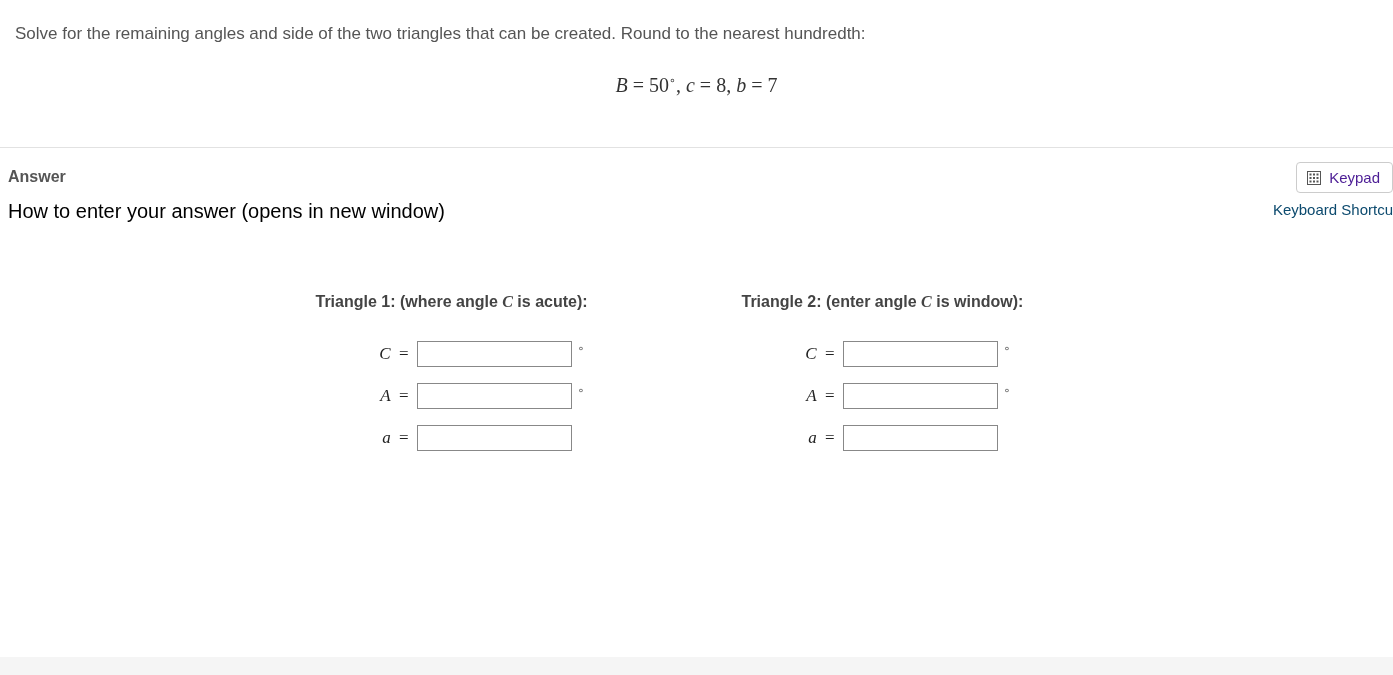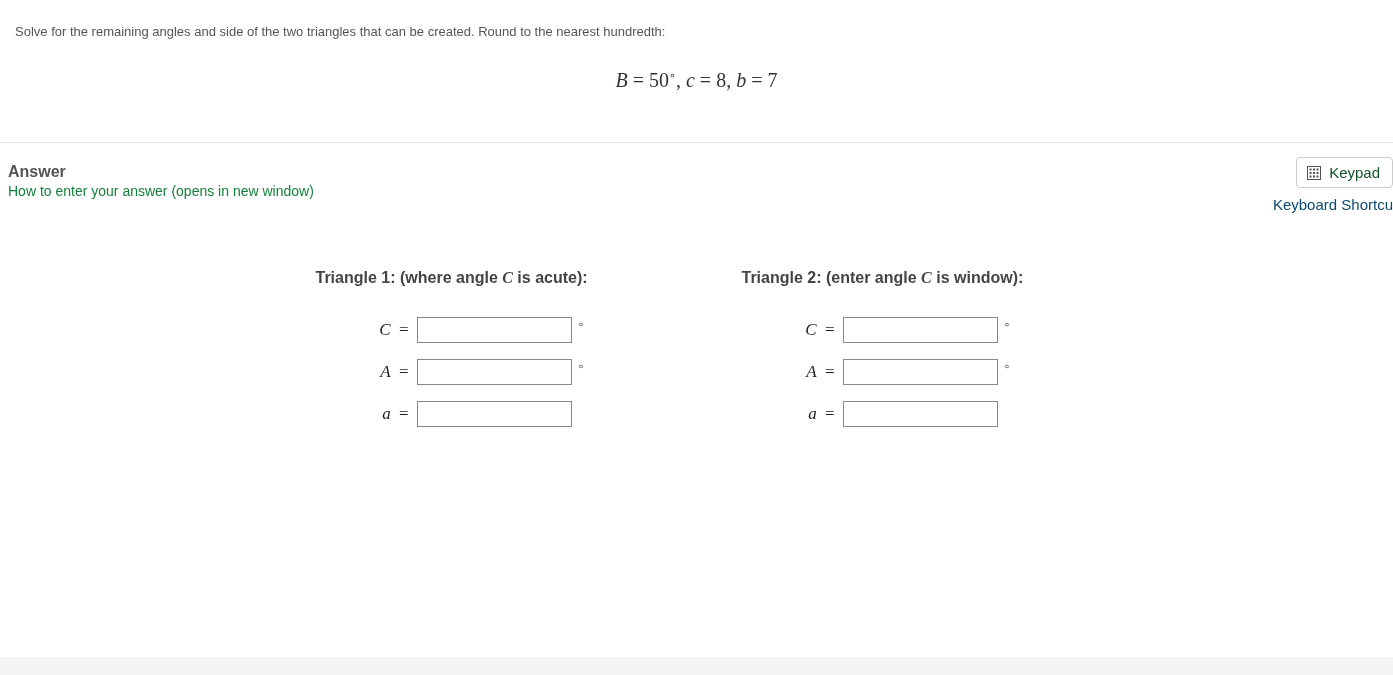--- a/index.html
+++ b/index.html
@@ -10,21 +10,21 @@
     background: #fff;
     width: 1393px;
     height: 675px;
     position: relative;
   }
   .question-area {
     padding: 24px 15px 10px 15px;
   }
   .question-text {
     color: #555;
-    font-size: 13px;
+    font-size: 17px;
     margin-bottom: 30px;
   }
   .equation {
     text-align: center;
     font-size: 20px;
     font-family: "Georgia", "Times New Roman", serif;
     font-style: italic;
     color: #333;
     margin-top: 12px;
     margin-bottom: 40px;
@@ -38,39 +38,39 @@
   .answer-section {
     padding: 20px 24px 0 8px;
     position: relative;
   }
   .answer-label {
     font-weight: 600;
     color: #555;
     font-size: 16px;
   }
   .answer-help {
-    color: #15803d;
-    font-size: 14px;
-    margin-top: 2px;
+    color: #000000;
+    font-size: 20px;
+    margin-top: 14px;
     cursor: pointer;
   }
   .top-right {
     position: absolute;
     top: 14px;
     right: 0;
     text-align: right;
   }
   .keypad-btn {
     display: inline-flex;
     align-items: center;
     gap: 8px;
     border: 1px solid #ccc;
     border-radius: 4px;
     padding: 6px 12px 6px 10px;
-    color: #14532d;
+    color: #4c1d95;
     font-size: 15px;
     background: #fff;
     cursor: pointer;
   }
   .keypad-icon {
     width: 14px;
     height: 14px;
     display: inline-block;
   }
   .kb-shortcut {

